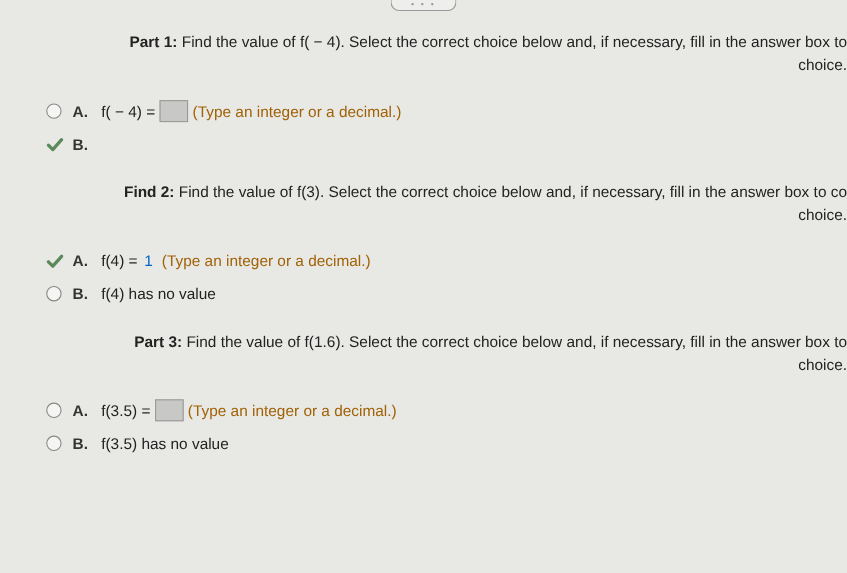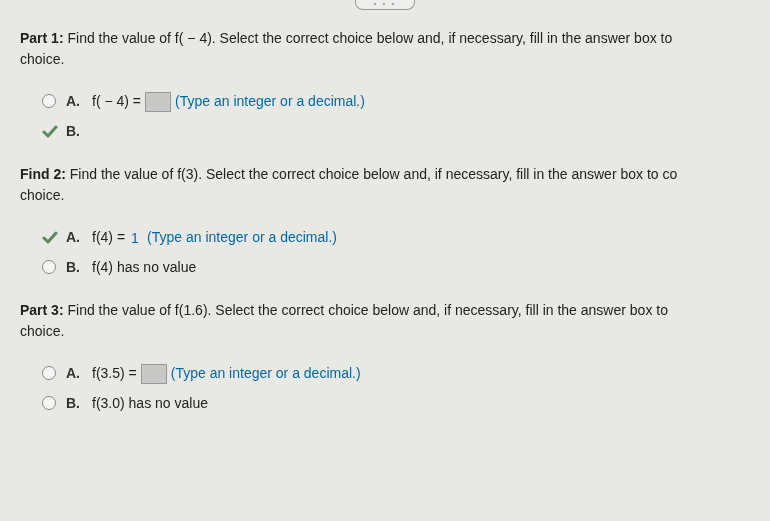--- a/index.html
+++ b/index.html
@@ -29,21 +29,21 @@
     justify-content: center;
     font-size: 8px;
     color: #999;
     letter-spacing: 2px;
   }
   .content {
     padding: 28px 0 0 20px;
     line-height: 1.5;
   }
   .part-title { font-weight: bold; }
-  .question-text { margin-bottom: 18px; }
+  .question-text { margin-bottom: 18px; text-align: right; }
   .choice-row {
     display: flex;
     align-items: center;
     margin: 4px 0 4px 22px;
     min-height: 26px;
   }
   .radio {
     width: 14px;
     height: 14px;
     border: 1.5px solid #888;
@@ -77,23 +77,23 @@
     display: inline-block;
     min-width: 14px;
     height: 20px;
     color: #0066cc;
     font-weight: 500;
     padding: 0 2px;
     margin: 0 4px;
     vertical-align: middle;
     line-height: 20px;
   }
-  .hint { color: #0369a1; }
+  .hint { color: #a16207; }
   .part-block { margin-bottom: 20px; }
-  .eq { display: inline-flex; align-items: flex-end; }
+  .eq { display: inline-flex; align-items: flex-start; }
 </style>
 </head>
 <body>
 
 <div class="top-tab">• • •</div>
 
 <div class="content">
 
   <div class="part-block">
     <div class="question-text">
@@ -157,17 +157,17 @@
       <span class="letter">A.</span>
       <span class="eq">
         <span>f(3.5) =</span>
         <span class="input-box"></span>
         <span class="hint">(Type an integer or a decimal.)</span>
       </span>
     </div>
     <div class="choice-row">
       <span class="radio"></span>
       <span class="letter">B.</span>
-      <span>f(3.0) has no value</span>
+      <span>f(3.5) has no value</span>
     </div>
   </div>
 
 </div>
 
 </body></html>

